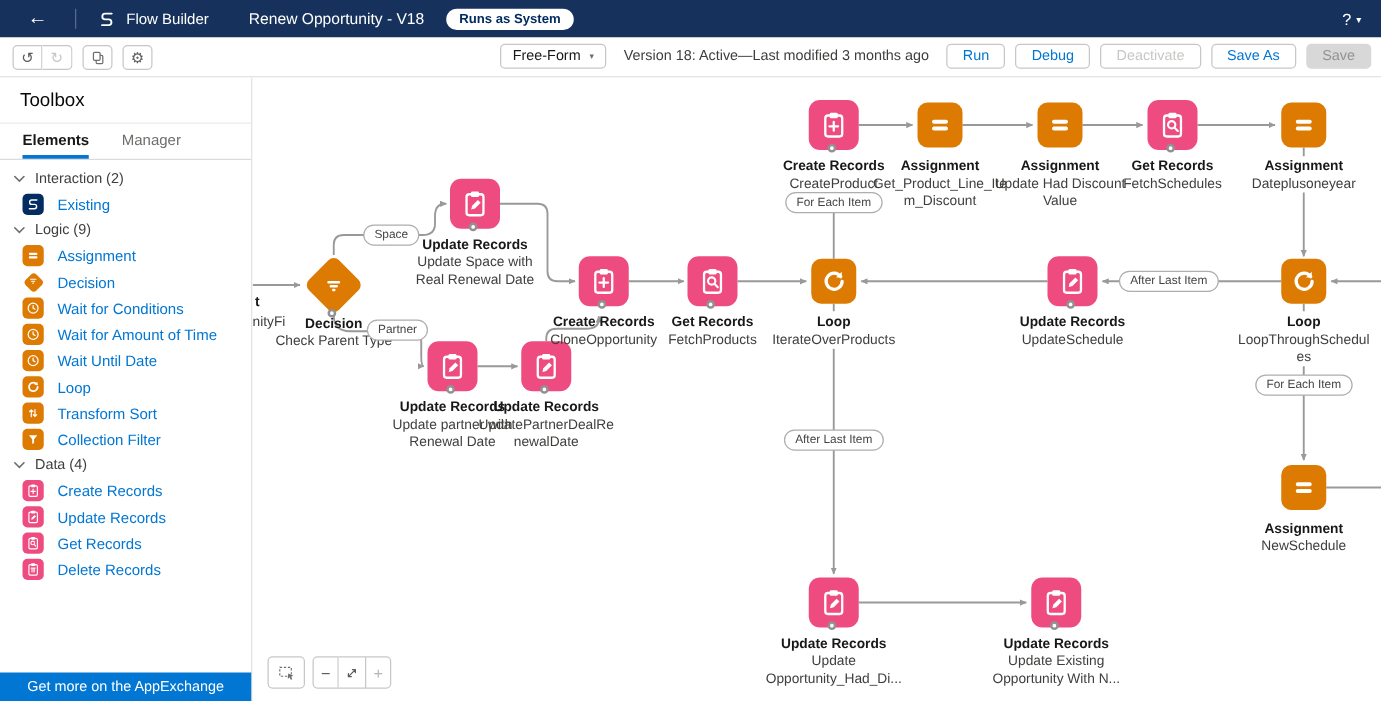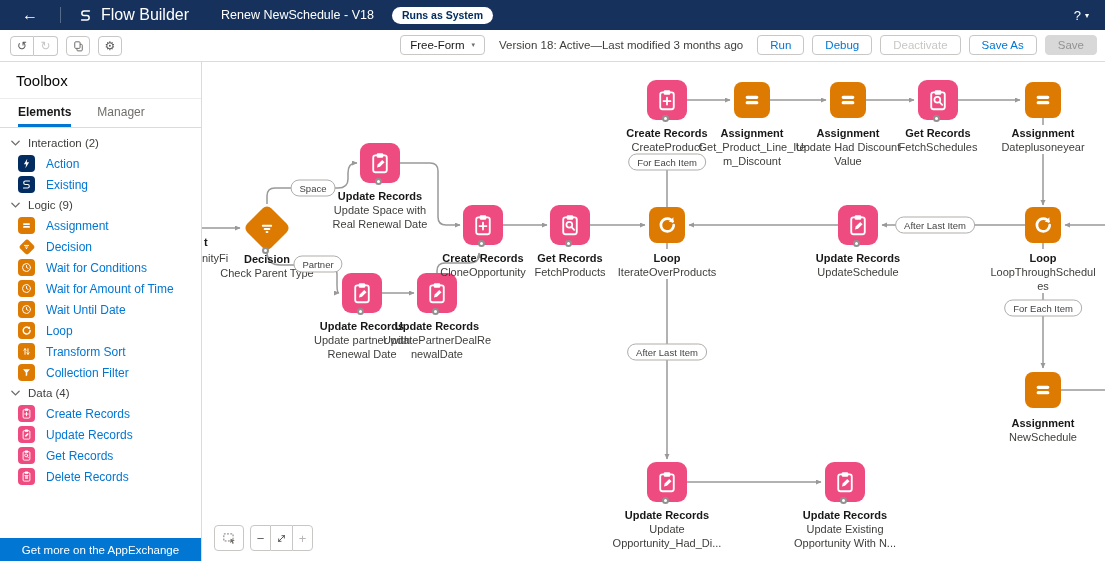--- a/index.html
+++ b/index.html
@@ -6,21 +6,21 @@
   html,body{width:1105px;height:561px;overflow:hidden;background:#fff;
     font-family:"Liberation Sans",sans-serif;-webkit-font-smoothing:antialiased}
   .app{position:relative;width:1105px;height:561px}
 
   
   .hdr{position:absolute;left:0;top:0;right:0;height:30px;background:#16325c;
     display:flex;align-items:center;color:#fff;padding:0 16px}
   .hdr .back{background:none;border:0;color:#fff;font-size:16px;cursor:pointer;line-height:1;padding:0 6px}
   .hdr-div{width:1px;height:16px;background:rgba(255,255,255,.28);margin:0 16px}
   .hdr .flow-ic{display:flex;align-items:center;margin-right:7px}
-  .hdr .appname{font-size:16px}
+  .hdr .appname{font-size:12px}
   .hdr .title{font-size:12.5px;margin-left:32px}
   .hdr .badge{margin-left:18px;background:#fff;color:#032d60;font-weight:bold;font-size:10.5px;
     padding:2.5px 10px;border-radius:11px}
   .hdr .help{margin-left:auto;background:none;border:0;color:#fff;font-size:13px;cursor:pointer;
     display:flex;align-items:center;gap:4px}
   .hdr .help .crt{font-size:8px}
 
   
   .tbar{position:absolute;left:0;top:30px;right:0;height:32px;background:#fff;border-bottom:1px solid #dddbda}
   .tb-icons{position:absolute;left:10px;top:6px;display:flex;align-items:center}
@@ -94,21 +94,21 @@
 
   <header class="hdr">
     <button class="back">←</button>
     <span class="hdr-div"></span>
     <span class="flow-ic">
       <svg width="17" height="17" viewBox="0 0 24 24">
           <path d="M17.5 5.5H10c-4.2 0-4.2 6.5 0 6.5h4c4.2 0 4.2 6.5 0 6.5H6.5" fill="none" stroke="#fff" stroke-width="2.1" stroke-linecap="round"></path>
         </svg>
     </span>
     <span class="appname">Flow Builder</span>
-    <span class="title">Renew NewSchedule - V18</span>
+    <span class="title">Renew Opportunity - V18</span>
     <span class="badge">Runs as System</span>
     <button class="help">
       <span>?</span>
       <span class="crt">▾</span>
     </button>
   </header>
 
   <div class="tbar">
     <div class="tb-icons">
         <div class="btn-grp">
@@ -150,28 +150,20 @@
     <div class="tabs">
         <div class="tab active">Elements</div>
         <div class="tab">Manager</div>
       </div>
     <div class="tree">
         <div class="sec-hdr">
           <svg width="11" height="11" viewBox="0 0 12 12">
             <path d="M2 3.5l4 4 4-4" fill="none" stroke="#706e6b" stroke-width="1.4" stroke-linecap="round"></path>
           </svg>
           <span>Interaction (2)</span>
-        </div>
-        <div class="tb-item">
-          <span class="sicon" style="background: rgb(3, 45, 96);">
-            <svg width="13" height="13" viewBox="0 0 24 24">
-              <path d="M13.4 3.2L7.2 13.2h4.1L10 20.8l6.8-10.9h-4.3z" fill="#fff"></path>
-            </svg>
-          </span>
-          <span class="lbl">Action</span>
         </div>
         <div class="tb-item">
           <span class="sicon" style="background: rgb(3, 45, 96);">
             <svg width="13" height="13" viewBox="0 0 24 24">
               <path d="M17.5 5.5H10c-4.2 0-4.2 6.5 0 6.5h4c4.2 0 4.2 6.5 0 6.5H6.5" stroke="#fff" fill="none" stroke-linecap="round" stroke-width="2.1"></path>
             </svg>
           </span>
           <span class="lbl">Existing</span>
         </div>
         <div class="sec-hdr">

